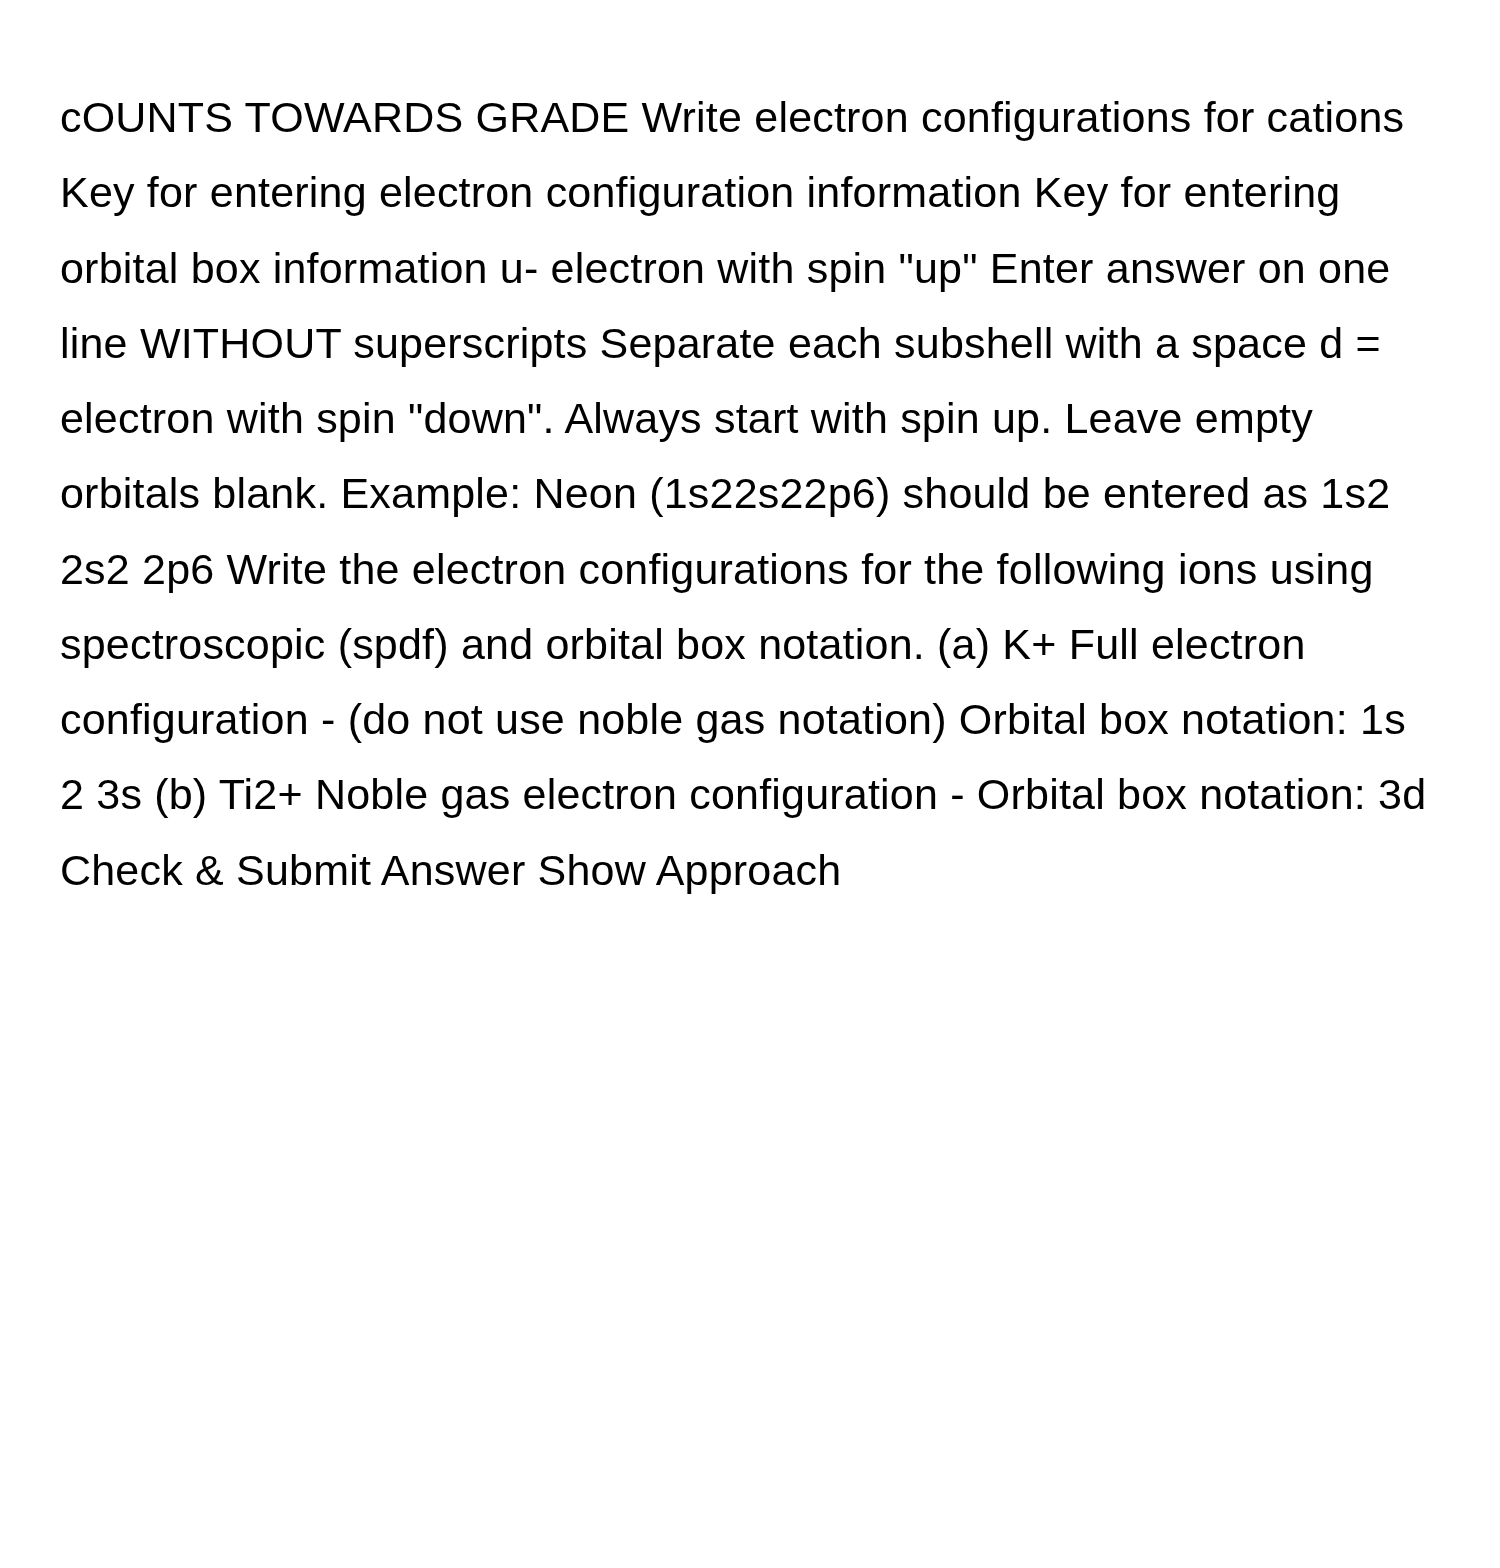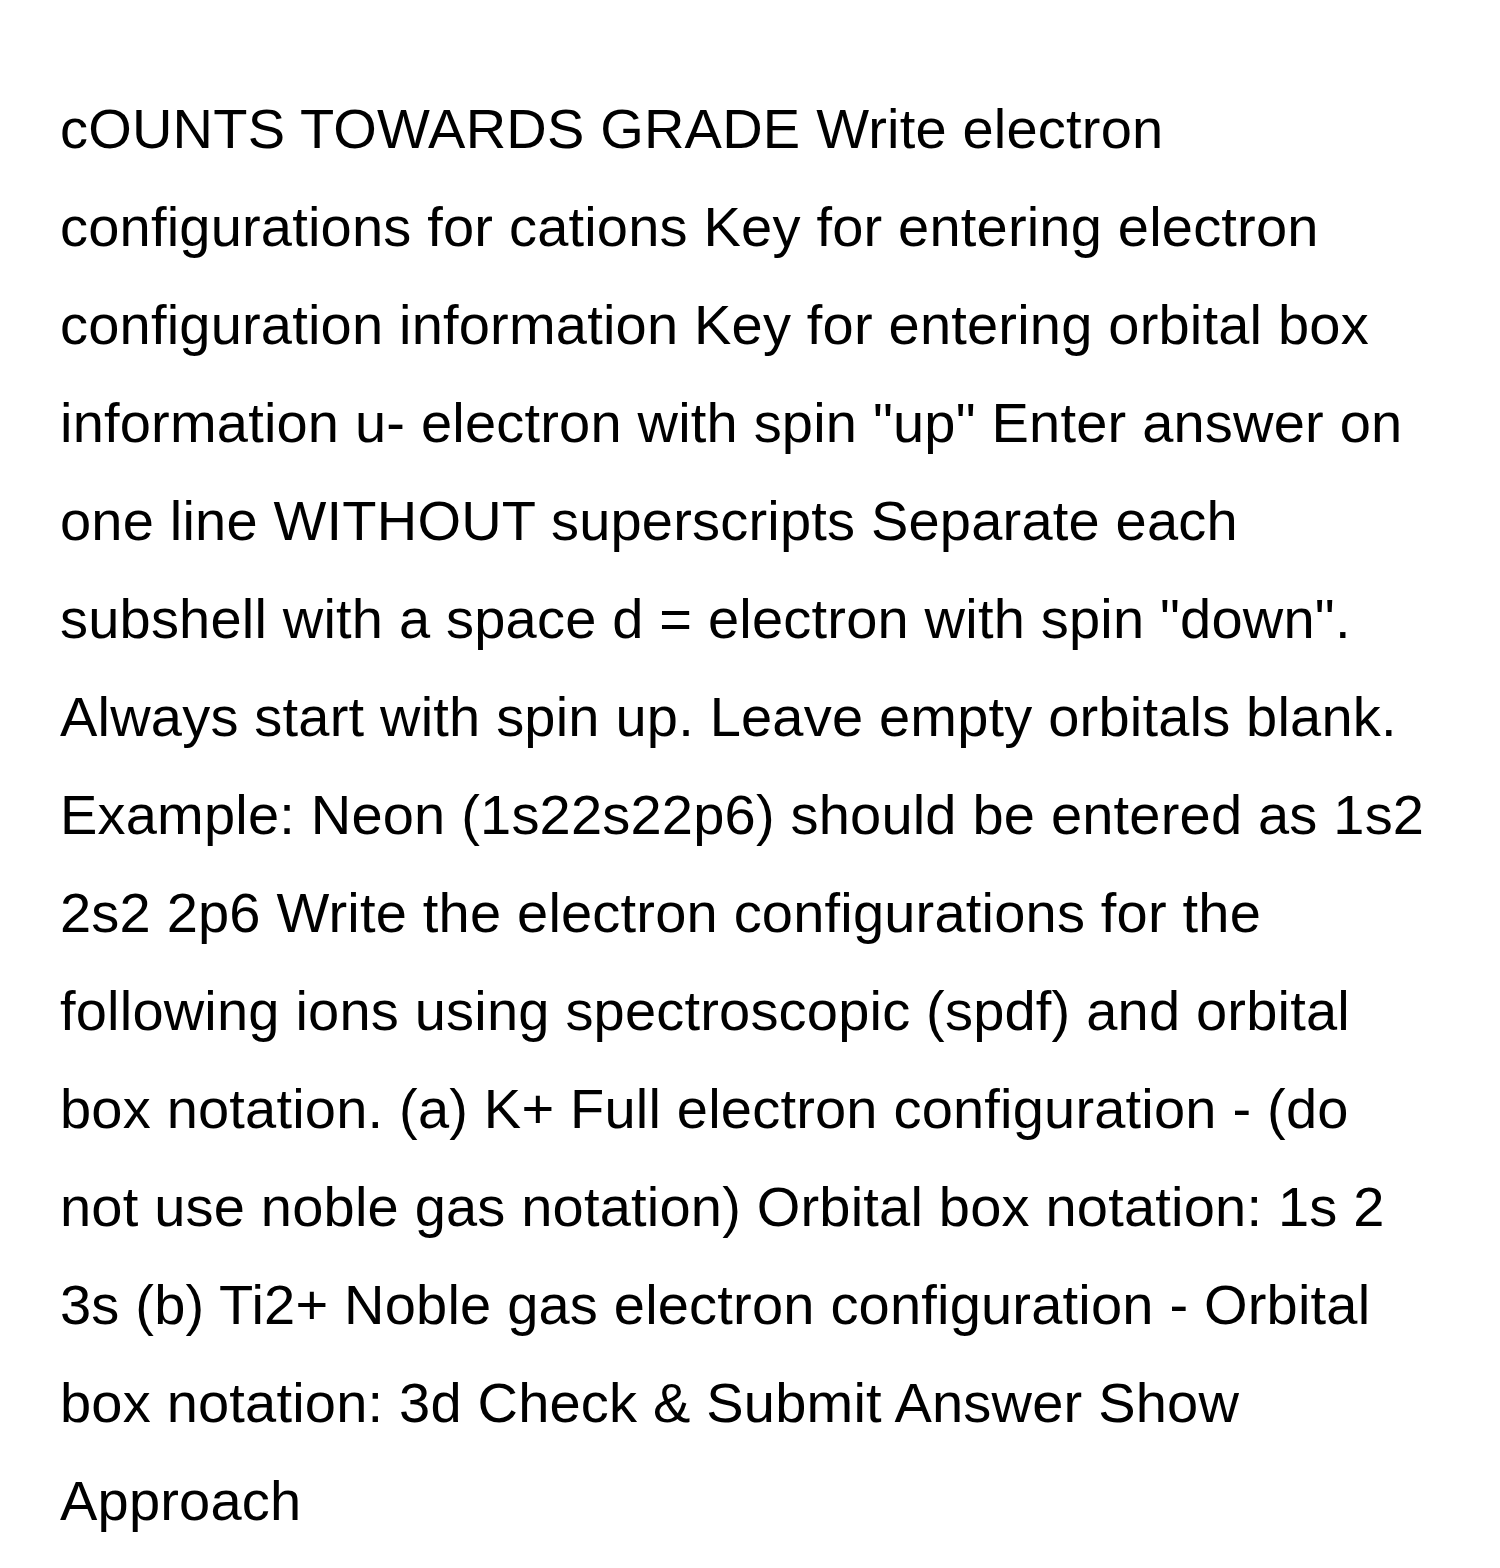--- a/index.html
+++ b/index.html
@@ -8,21 +8,21 @@
       box-sizing: border-box;
     }
     body {
       background: #ffffff;
       width: 1500px;
       height: 1568px;
       font-family: -apple-system, BlinkMacSystemFont, "Segoe UI", Helvetica, Arial, sans-serif;
       padding: 80px 60px 60px 60px;
     }
     .content {
-      font-size: 56px;
+      font-size: 43px;
       line-height: 1.75;
       color: #000000;
       letter-spacing: 0.2px;
       font-weight: 400;
     }
   </style>
 </head>
 <body>
 
 <div class="content">

